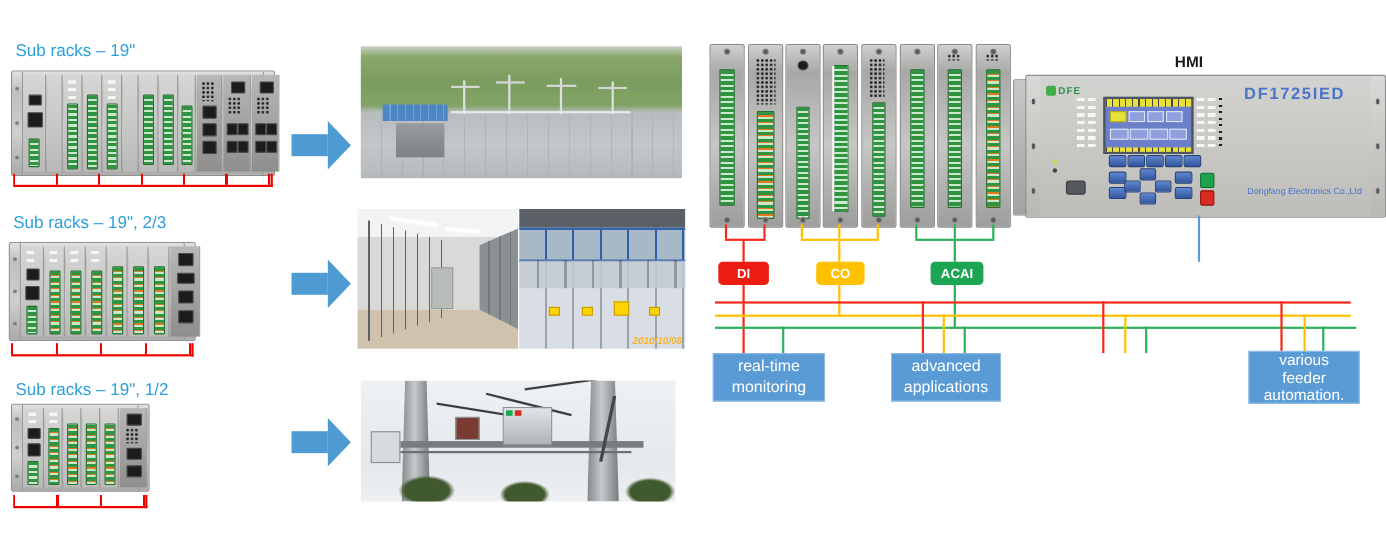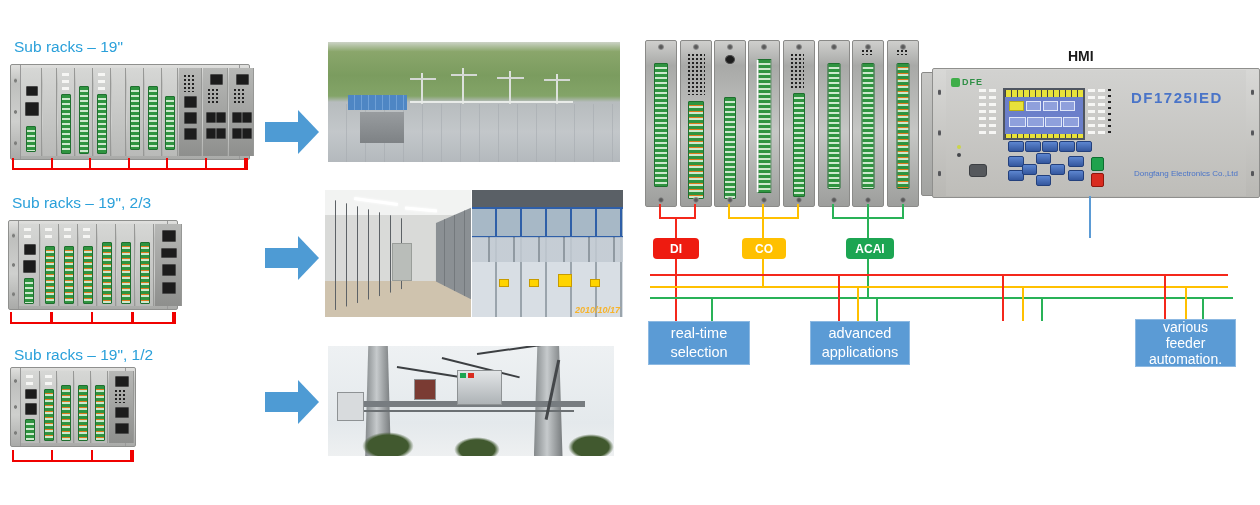--- a/index.html
+++ b/index.html
@@ -104,21 +104,21 @@
              background-image:repeating-linear-gradient(90deg,#444 0 1px,transparent 1px 6px);}
   .lcd .ybar.b{bottom:0;height:4px;}
   .lcd .btn{position:absolute;width:13px;height:8px;background:#8fa0dc;border:1px solid #dfe6f8;}
   .lcd .btn.sel{background:#e8e13a;border-color:#b7ae15;}
   .key{position:absolute;width:14px;height:9px;background:linear-gradient(#5d86d0,#34579e);
        border:1px solid #23407c;border-radius:2px;}
   .key.on{background:#1fa24d;border-color:#0d6e30;width:11px;height:12px;}
   .key.off{background:#d92b1f;border-color:#8e160d;width:11px;height:12px;}
   .db9{position:absolute;left:36px;top:95px;width:16px;height:11px;background:#55585c;border-radius:3px;
        border:1px solid #3c3f43;}
-  .model{position:absolute;left:198px;top:20px;color:#4a74c8;font-size:15px;font-weight:700;letter-spacing:1.5px;}
+  .model{position:absolute;left:198px;top:8px;color:#4a74c8;font-size:15px;font-weight:700;letter-spacing:1.5px;}
   .company{position:absolute;left:188px;top:100px;width:130px;color:#4a74c8;font-size:8px;text-align:center;}
   .mini-led{position:absolute;width:4px;height:4px;border-radius:50%;}
 </style>
 </head>
 <body>
 
 <div id="canvas">
 
   <div class="blue-label" style="left:14px;top:38px;">Sub racks – 19"</div>
 
@@ -294,21 +294,21 @@
   </div>
 
   <div class="photo" id="photo2b" style="left:472px;top:190px;width:151px;height:127px;">
     <div class="sg-top"></div>
     <div class="sg-band"></div>
     <div class="sg-mid"></div>
     <div class="ylab" style="left:18%;top:70%;"></div>
     <div class="ylab" style="left:38%;top:70%;"></div>
     <div class="ylab" style="left:57%;top:66%;width:12px;height:11px;"></div>
     <div class="ylab" style="left:78%;top:70%;"></div>
-    <div class="stamp" style="right:3px;bottom:2px;">2010/10/17</div>
+    <div class="stamp" style="right:3px;bottom:2px;">2010/10/08</div>
   </div>
 
   <div class="photo" id="photo3" style="left:328px;top:346px;width:286px;height:110px;">
     <div class="pole" style="left:13%;width:9%;"></div>
     <div class="pole" style="left:72%;width:10%;"></div>
     <div class="beam" style="left:8%;top:50%;width:82%;height:5%;"></div>
     <div class="beam" style="left:10%;top:58%;width:76%;height:2px;background:#6b7073;"></div>
     <div class="wire" style="left:24%;top:18%;width:30%;transform:rotate(9deg);"></div>
     <div class="wire" style="left:40%;top:10%;width:28%;transform:rotate(14deg);"></div>
     <div class="wire" style="left:52%;top:6%;width:26%;transform:rotate(-8deg);"></div>
@@ -390,21 +390,21 @@
   <div class="vline c-grn" style="left:876px;top:297px;height:24px;"></div>
   <div class="vline c-red" style="left:1002px;top:274px;height:47px;"></div>
   <div class="vline c-yel" style="left:1022px;top:286px;height:35px;"></div>
   <div class="vline c-grn" style="left:1041px;top:297px;height:24px;"></div>
   <div class="vline c-red" style="left:1164px;top:274px;height:45px;"></div>
   <div class="vline c-yel" style="left:1185px;top:286px;height:33px;"></div>
   <div class="vline c-grn" style="left:1202px;top:297px;height:22px;"></div>
 
   <div class="fbox" style="left:648px;top:321px;width:100px;height:42px;">
     <span>real-time</span>
-    <span>selection</span>
+    <span>monitoring</span>
   </div>
   <div class="fbox" style="left:810px;top:321px;width:98px;height:42px;">
     <span>advanced</span>
     <span>applications</span>
   </div>
   <div class="fbox" style="left:1135px;top:319px;width:99px;height:46px;font-size:14px;line-height:1.15;">
     <span>various</span>
     <span>feeder</span>
     <span>automation.</span>
   </div>

